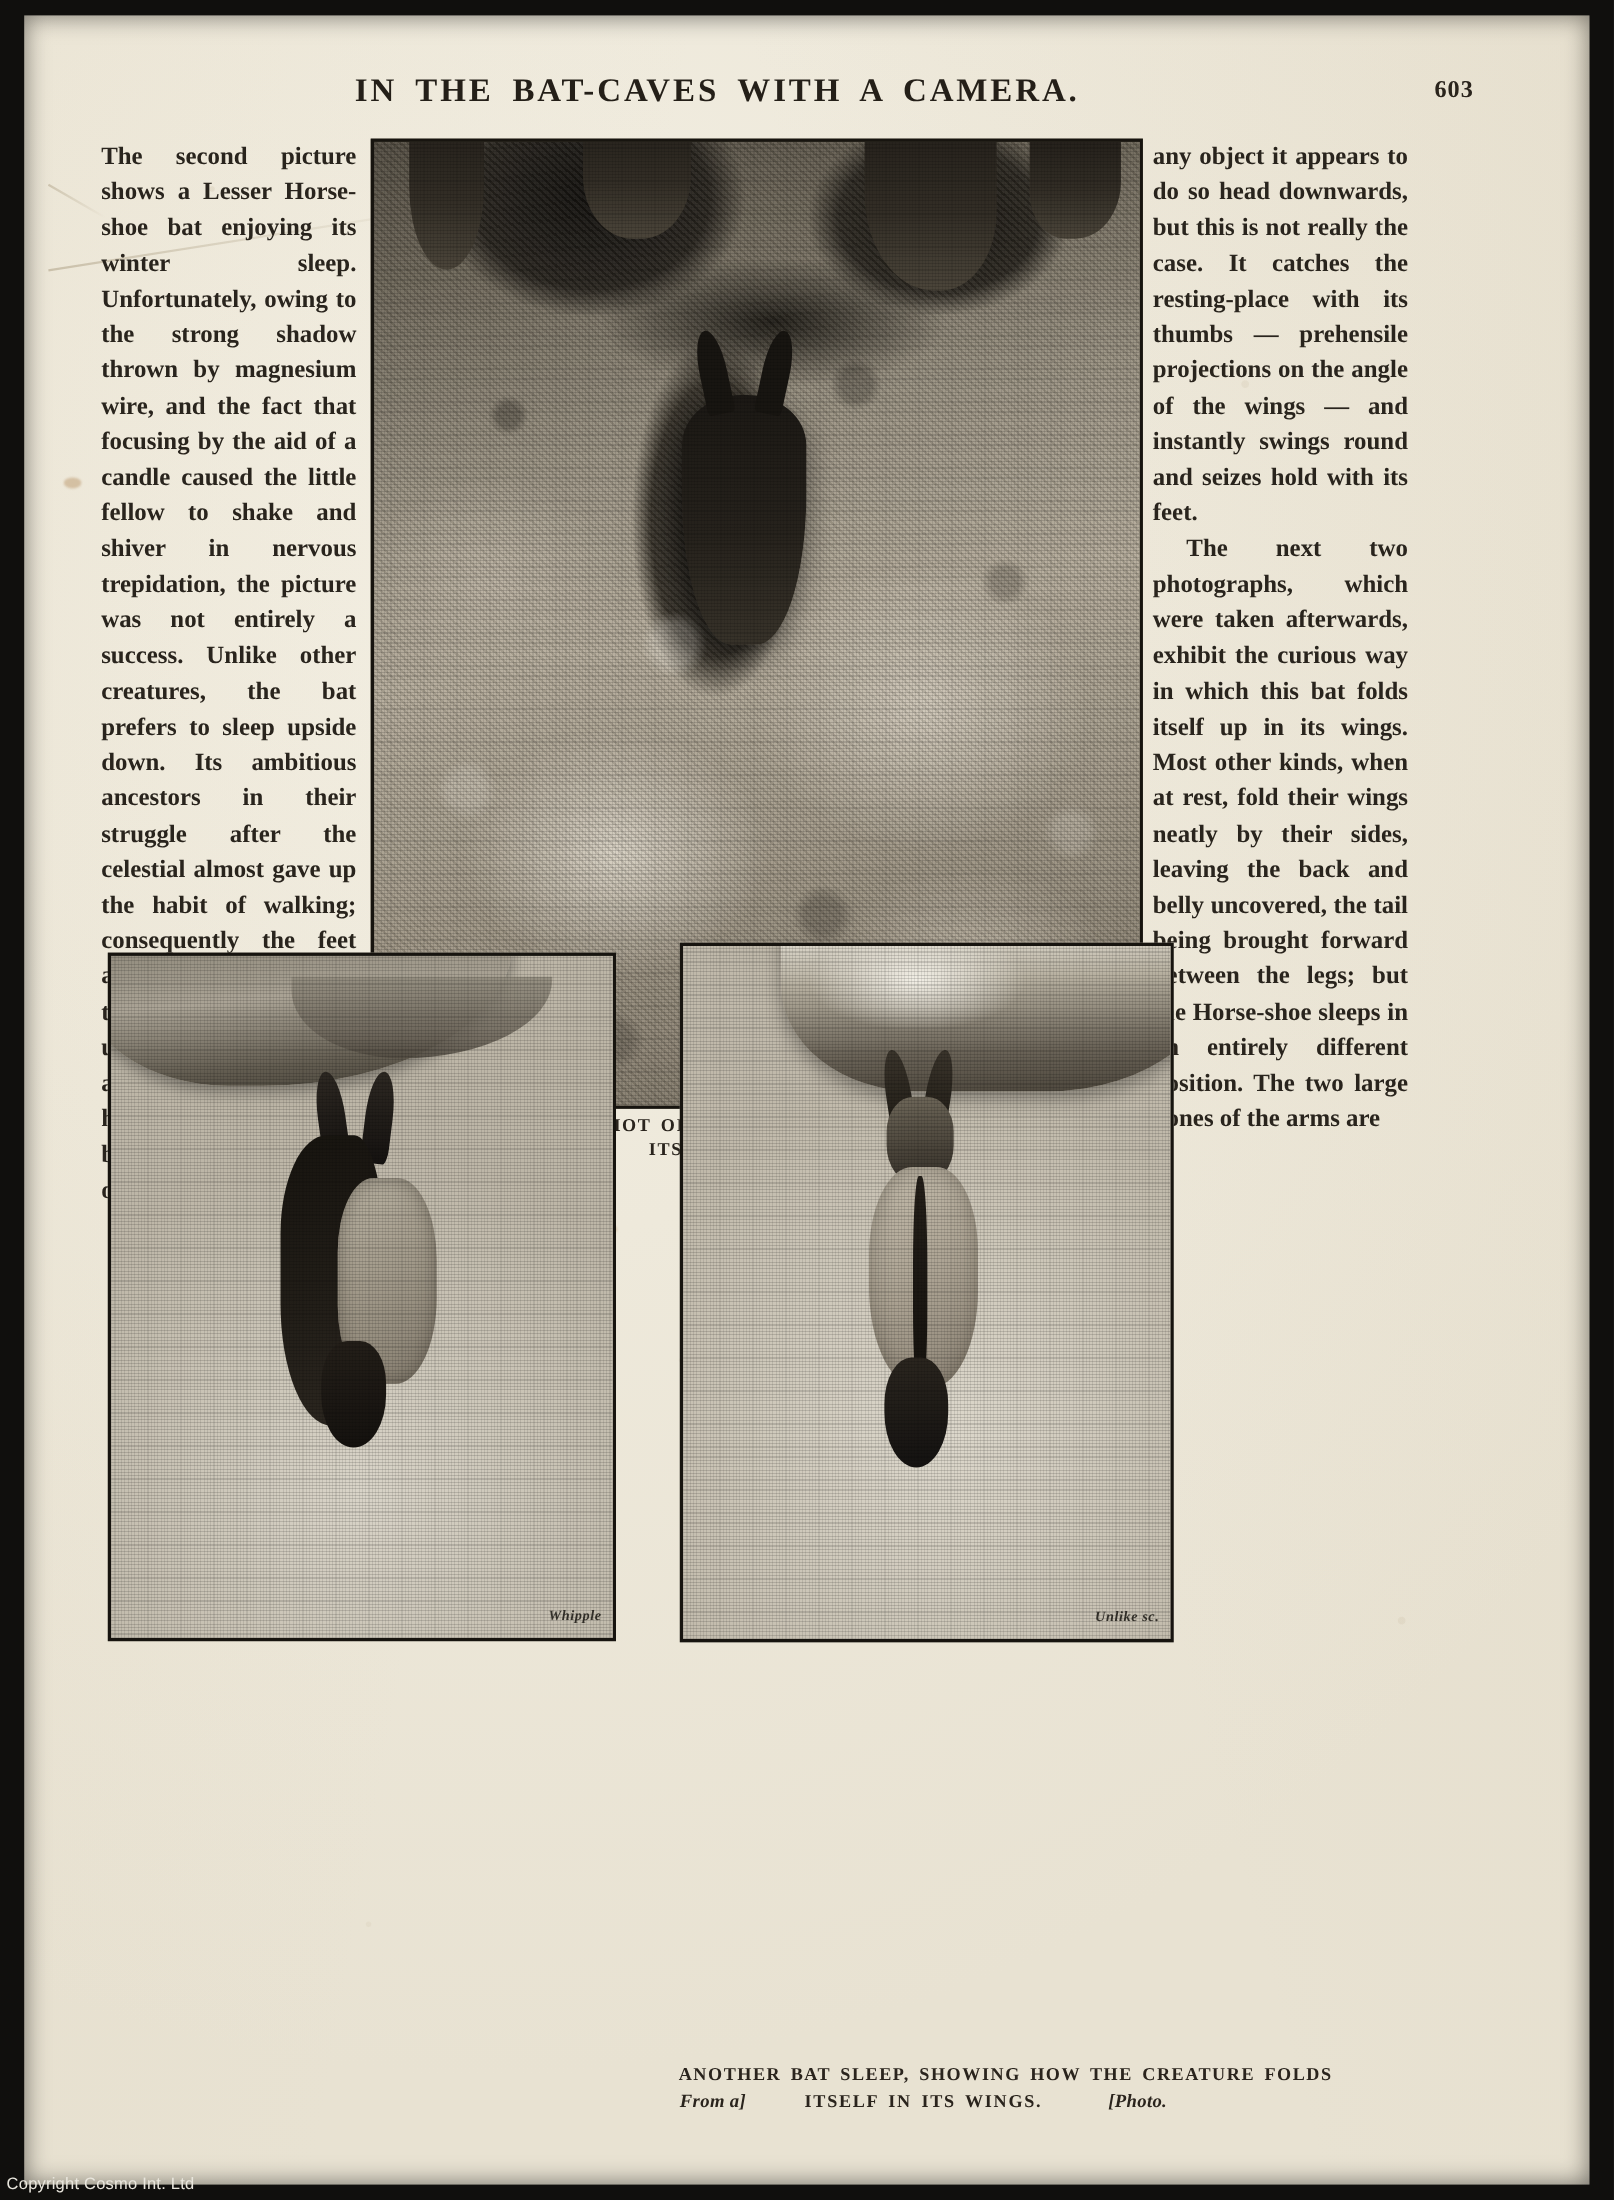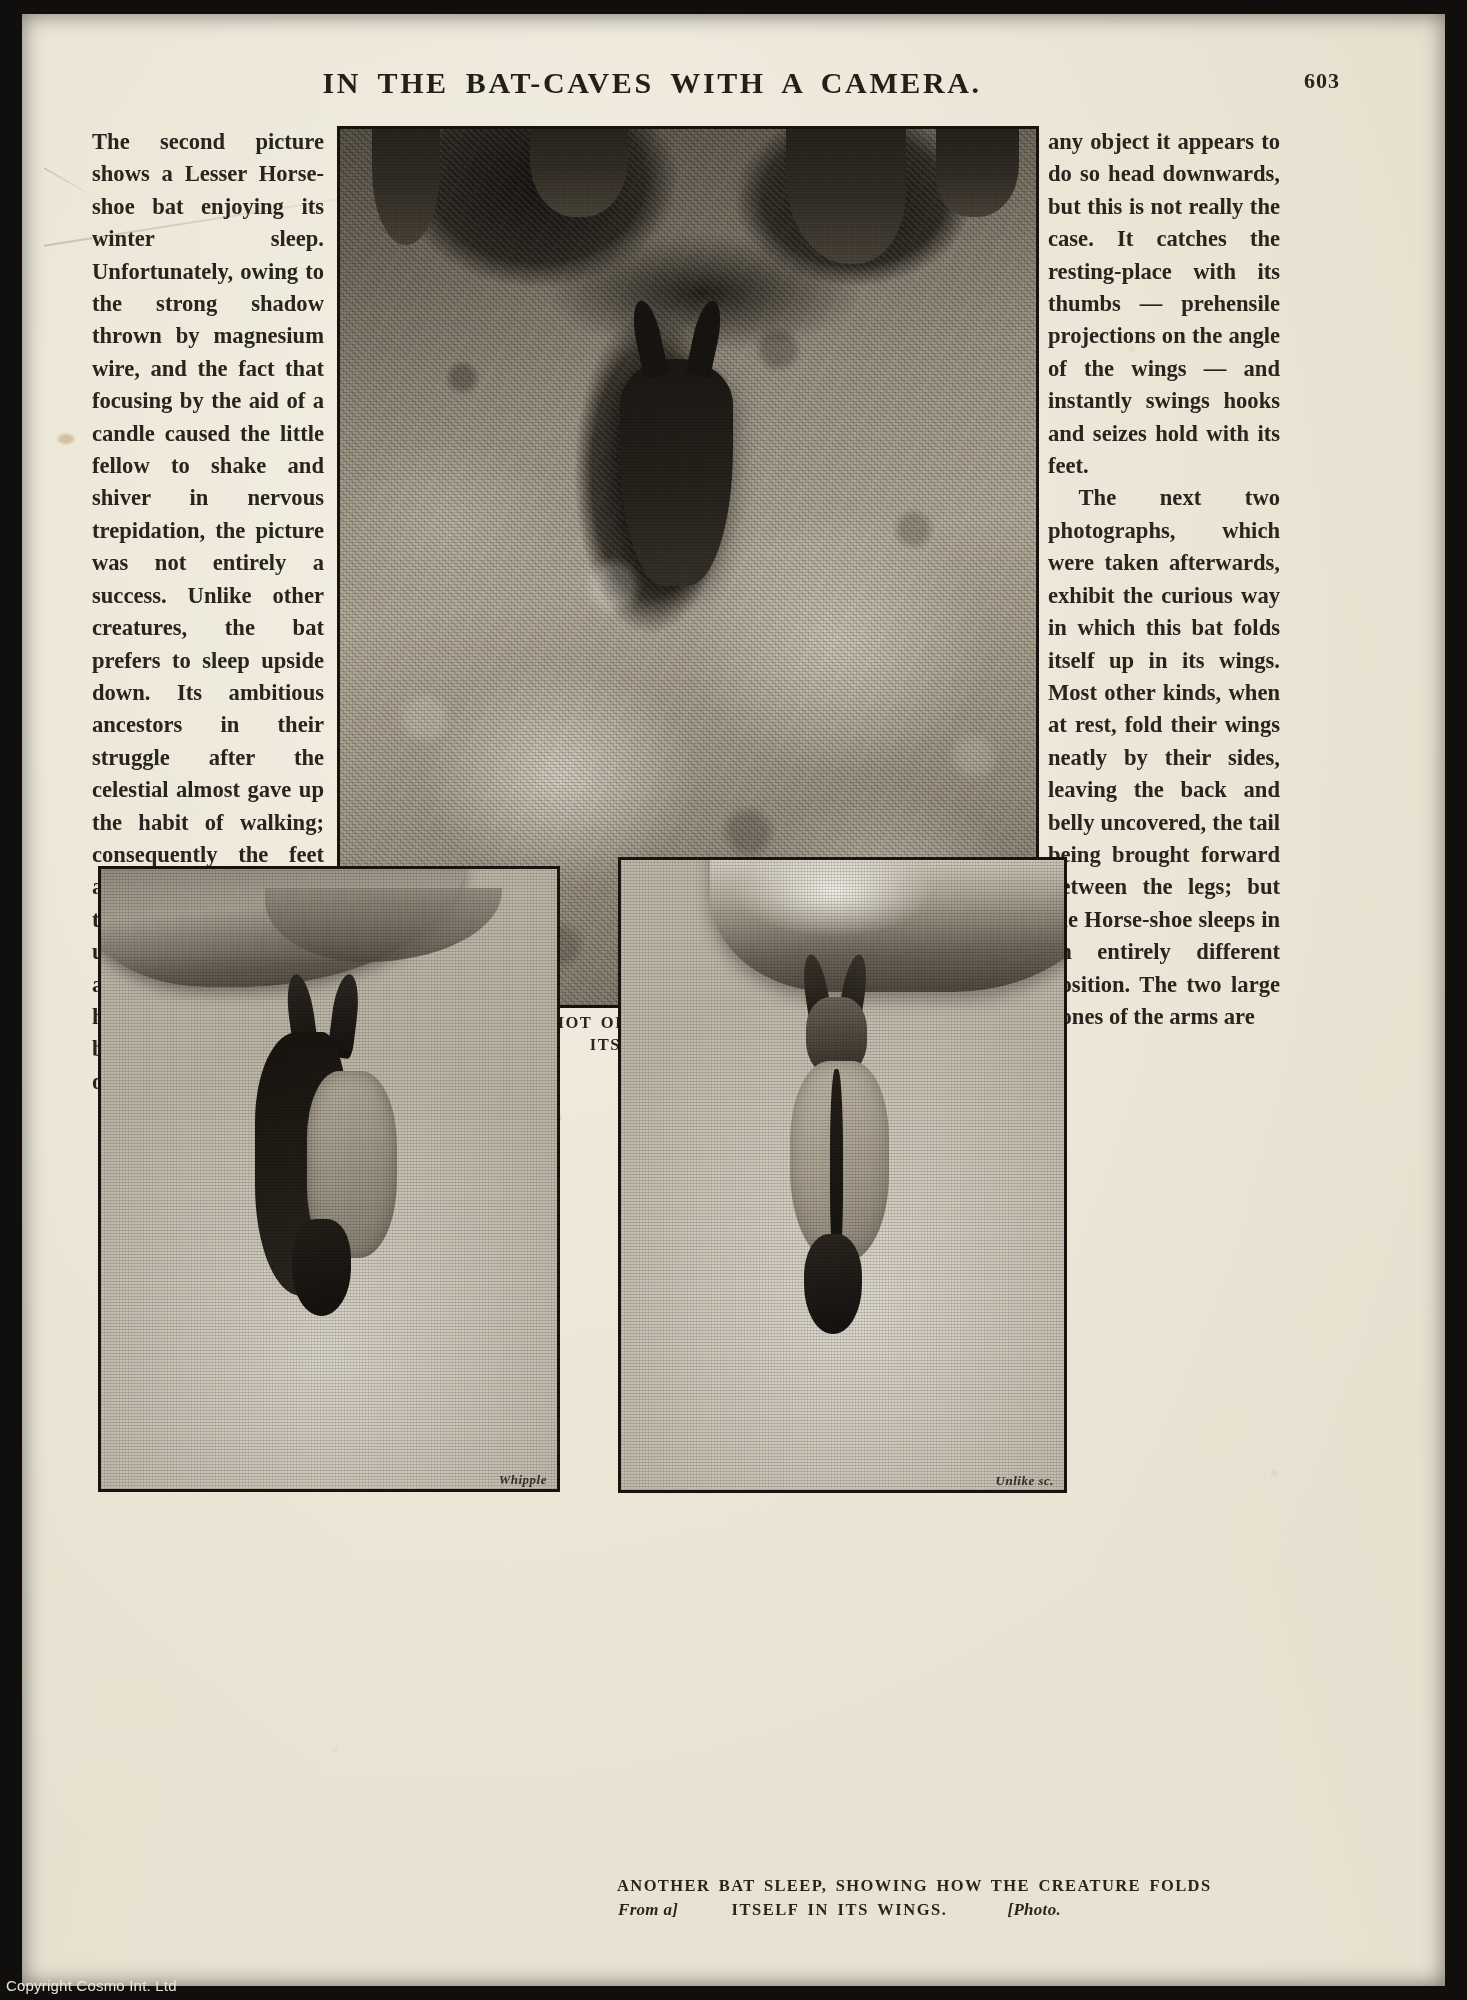--- a/index.html
+++ b/index.html
@@ -364,21 +364,21 @@
     left: 24%; top: 76%;
     width: 44%; height: 28%;
     background: linear-gradient(170deg, #2b261f 0%, #131110 100%);
     border-radius: 44% 44% 52% 52%;
   }
 
   
   .engrav {
     position: absolute;
     right: 10px;
-    bottom: 1px;
+    bottom: 12px;
     font-size: 13px;
     color: rgba(25,22,18,0.85);
     font-style: italic;
     font-family: "Liberation Serif", serif;
     letter-spacing: 0.5px;
   }
 
   
   .cap {
     position: absolute;
@@ -490,21 +490,21 @@
   <div class="runhead">
     <div class="runhead-title">IN THE BAT-CAVES WITH A CAMERA.</div>
     <div class="runhead-folio">603</div>
   </div>
 
   <div class="col col-left">
     <p>The second picture shows a Lesser Horse-shoe bat enjoying its winter sleep. Unfortunately, owing to the strong shadow thrown by magnesium wire, and the fact that focusing by the aid of a candle caused the little fellow to shake and shiver in nervous trepidation, the picture was not entirely a success. Unlike other creatures, the bat prefers to sleep upside down. Its ambitious ancestors in their struggle after the celestial almost gave up the habit of walking; consequently the feet are not enlarged like the hands, and are only used for shuffling along, or as convenient hooks to hang itself up by. When a bat alights on</p>
   </div>
 
   <div class="col col-right">
-    <p>any object it appears to do so head downwards, but this is not really the case. It catches the resting-place with its thumbs — prehensile projections on the angle of the wings — and instantly swings hooks and seizes hold with its feet.</p>
+    <p>any object it appears to do so head downwards, but this is not really the case. It catches the resting-place with its thumbs — prehensile projections on the angle of the wings — and instantly swings round and seizes hold with its feet.</p>
     <p>The next two photographs, which were taken afterwards, exhibit the curious way in which this bat folds itself up in its wings. Most other kinds, when at rest, fold their wings neatly by their sides, leaving the back and belly uncovered, the tail being brought forward between the legs; but the Horse-shoe sleeps in an entirely different position. The two large bones of the arms are</p>
   </div>
 
   <div class="fig-top">
     <div class="cave">
       <div class="cave-rock"></div>
       <div class="stalactite" style="left:8%;top:0%;width:9%;height:16%;border-radius:0 0 50% 50%;"></div>
       <div class="stalactite" style="left:29%;top:0%;width:13%;height:13%;border-radius:0 0 46% 46%;"></div>
       <div class="stalactite" style="left:63%;top:0%;width:16%;height:18%;border-radius:0 0 42% 52%;"></div>
       <div class="stalactite" style="left:83%;top:2%;width:11%;height:11%;border-radius:0 0 50% 40%;"></div>

